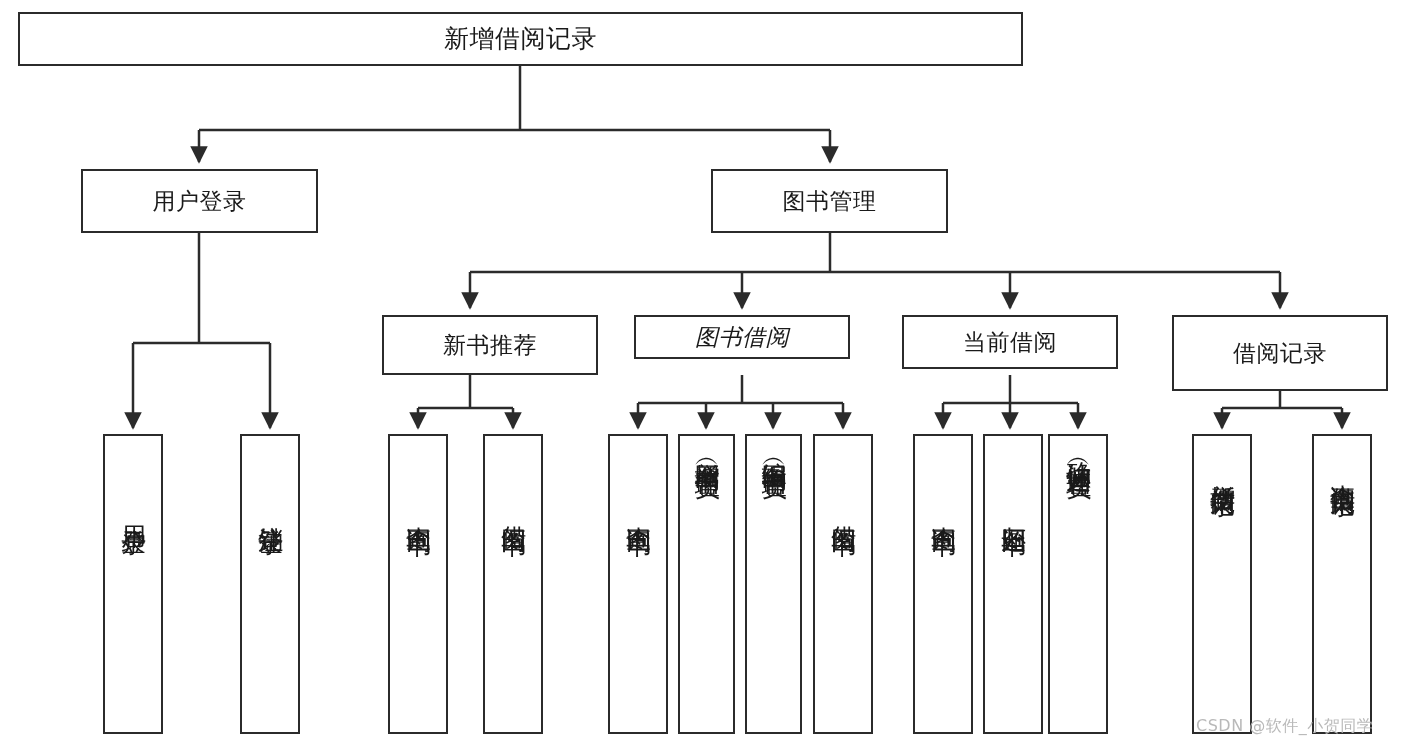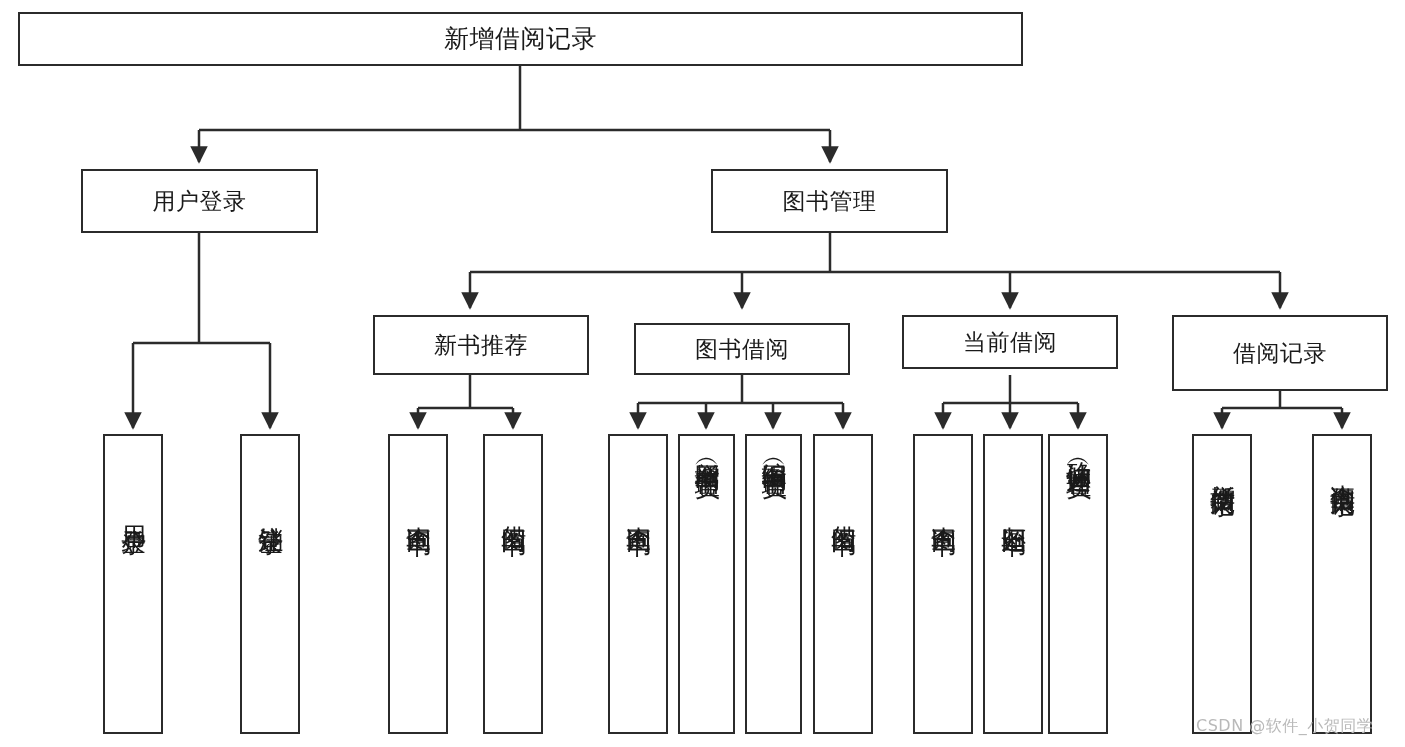--- a/index.html
+++ b/index.html
@@ -130,24 +130,24 @@
     <span class="node-label">新增借阅记录</span>
   </div>
 
   <div class="node h" style="left:81px; top:169px; width:237px; height:64px;">
     <span class="node-label">用户登录</span>
   </div>
   <div class="node h" style="left:711px; top:169px; width:237px; height:64px;justify-content:center;">
     <span class="node-label">图书管理</span>
   </div>
 
-  <div class="node h" style="left:373px; top:315px; width:216px; height:60px;">
+  <div class="node h" style="left:382px; top:315px; width:216px; height:60px;">
     <span class="node-label">新书推荐</span>
   </div>
-  <div class="node h" style="left:634px; top:323px; width:216px; height:52px;">
+  <div class="node h" style="left:634px; top:315px; width:216px; height:44px;font-style:italic;">
     <span class="node-label">图书借阅</span>
   </div>
   <div class="node h" style="left:902px; top:315px; width:216px; height:54px;">
     <span class="node-label">当前借阅</span>
   </div>
   <div class="node h" style="left:1172px; top:315px; width:216px; height:76px;">
     <span class="node-label">借阅记录</span>
   </div>
 
   <div class="node v" style="left:103px; top:434px; width:60px; height:300px; padding-top:70px;">

